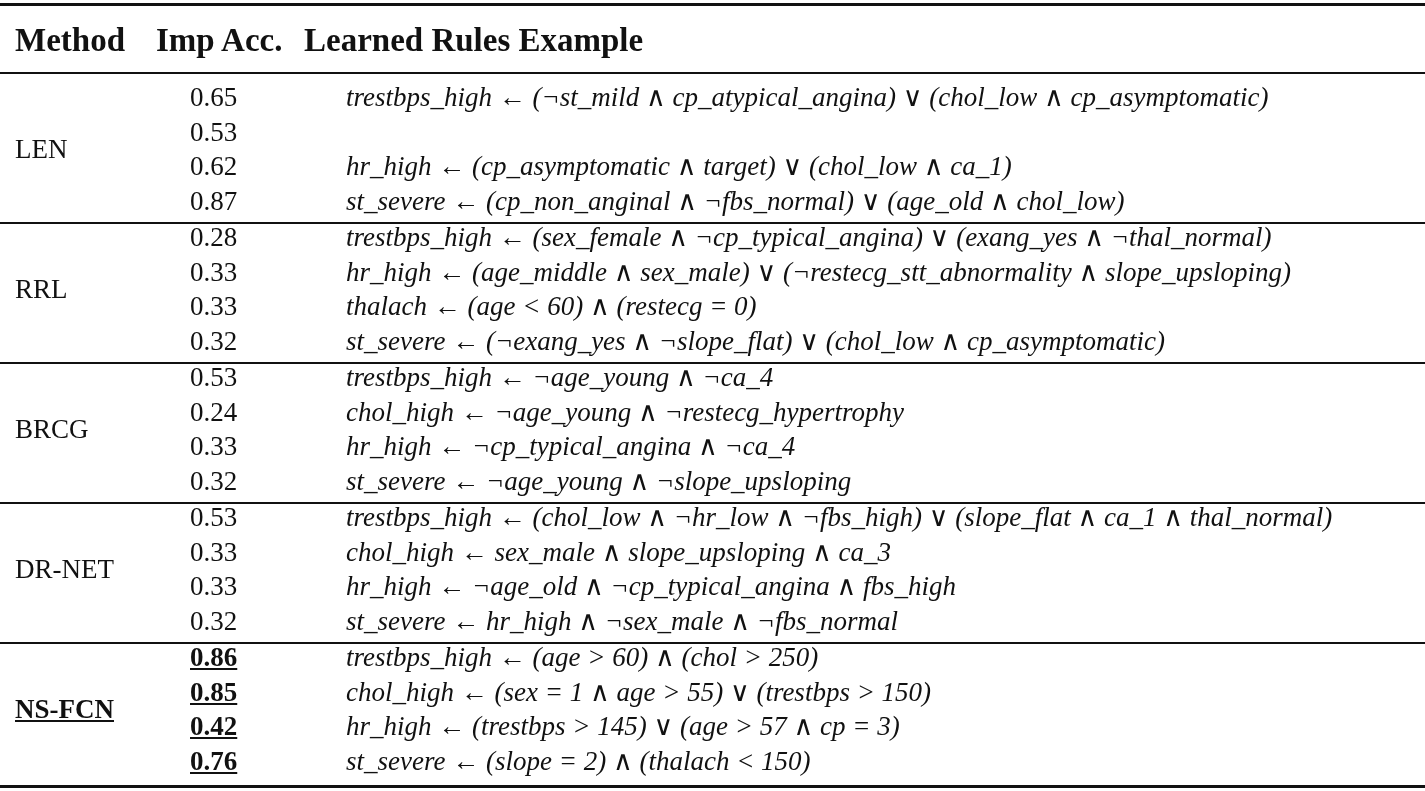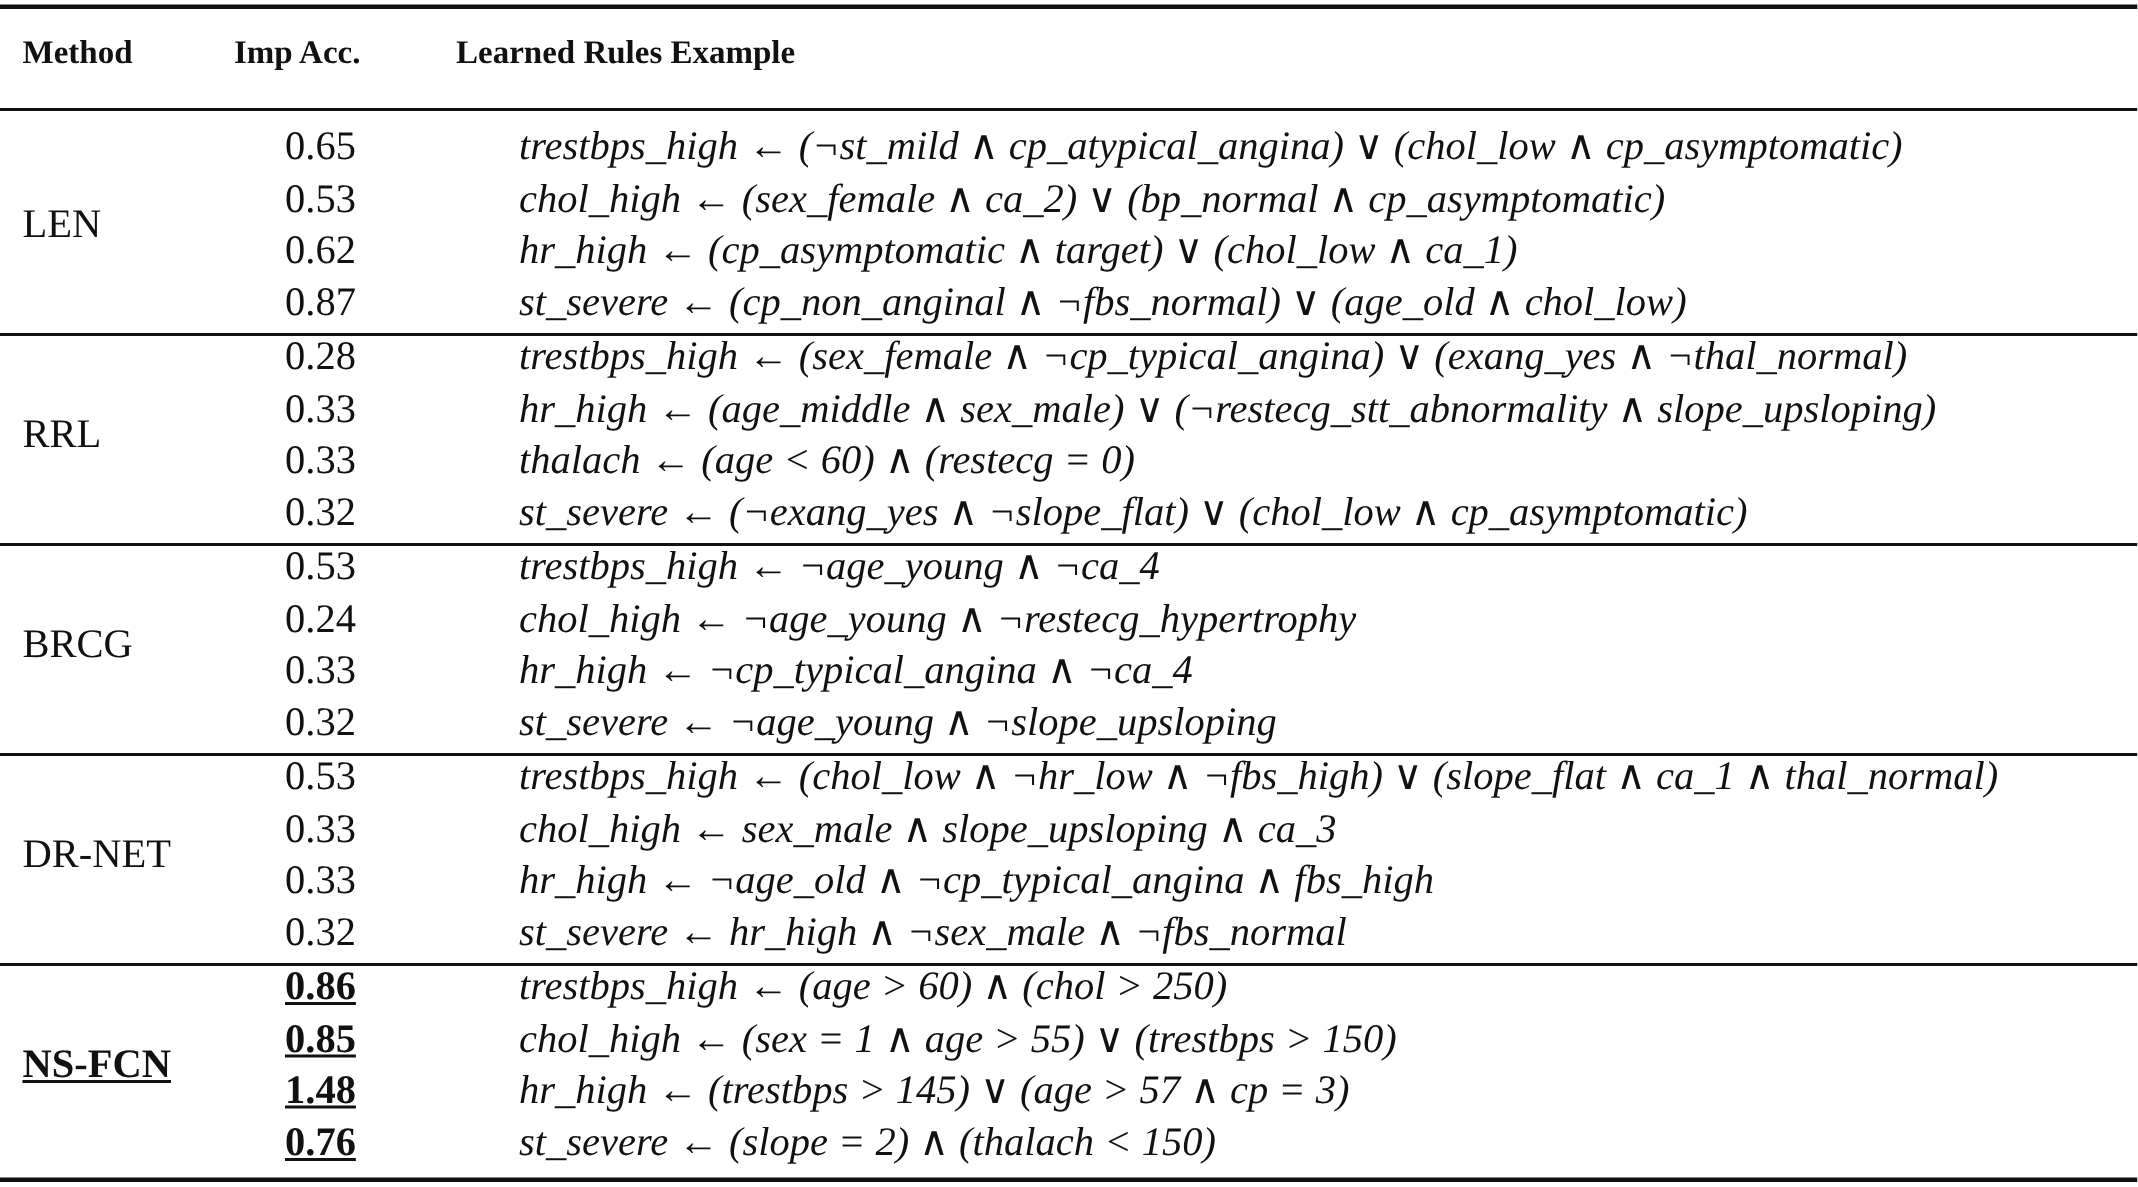--- a/index.html
+++ b/index.html
@@ -2,21 +2,21 @@
 <html><head>
 <meta charset="utf-8">
 <style>
   html, body { margin: 0; padding: 0; background: #ffffff; }
   body { width: 1425px; height: 791px; position: relative; overflow: hidden;
          font-family: "Liberation Serif", "DejaVu Serif", serif; color: #111; }
   .table { position: absolute; left: 0; top: 0; width: 1425px; }
   .rule-top { position: absolute; left: 0; top: 3px; width: 1425px; height: 3px; background: #111; }
   .rule-mid { position: absolute; left: 0; width: 1425px; height: 1.5px; background: #111; }
   .rule-bottom { position: absolute; left: 0; top: 785px; width: 1425px; height: 3px; background: #111; }
-  .header { position: absolute; top: 22px; height: 40px; font-weight: bold; font-size: 22px; }
+  .header { position: absolute; top: 22px; height: 40px; font-weight: bold; font-size: 33px; }
   .cell { position: absolute; white-space: nowrap; font-size: 27px; line-height: 34.7px; }
   .method { left: 15px; }
   .acc { left: 190px; }
   .rule { left: 304px; font-style: normal; }
   .bold { font-weight: bold; text-decoration: underline; }
   .group { position: absolute; left: 0; width: 1425px; }
   .row { position: absolute; left: 0; width: 1425px; height: 34.7px; padding-left: 25px; }
   .it { font-style: italic; margin-left: 42px; }
 </style>
 </head>
@@ -32,21 +32,20 @@
   <div class="rule-mid" style="top:72px"></div>
 
   <div class="group" style="top:80px">
     <div class="cell method" style="top:52px">LEN</div>
     <div class="row" style="top:0px">
       <div class="cell acc">0.65</div>
       <div class="cell rule it">trestbps_high ← (¬st_mild ∧ cp_atypical_angina) ∨ (chol_low ∧ cp_asymptomatic)</div>
     </div>
     <div class="row" style="top:34.7px">
       <div class="cell acc">0.53</div>
-      <div class="cell rule it">chol_high ← (sex_female ∧ ca_2) ∨ (bp_normal ∧ cp_asymptomatic)</div>
     </div>
     <div class="row" style="top:69.4px">
       <div class="cell acc">0.62</div>
       <div class="cell rule it">hr_high ← (cp_asymptomatic ∧ target) ∨ (chol_low ∧ ca_1)</div>
     </div>
     <div class="row" style="top:104.1px">
       <div class="cell acc">0.87</div>
       <div class="cell rule it">st_severe ← (cp_non_anginal ∧ ¬fbs_normal) ∨ (age_old ∧ chol_low)</div>
     </div>
   </div>
@@ -123,21 +122,21 @@
     <div class="cell method bold" style="top:52px">NS-FCN</div>
     <div class="row" style="top:0px">
       <div class="cell acc bold">0.86</div>
       <div class="cell rule it">trestbps_high ← (age &gt; 60) ∧ (chol &gt; 250)</div>
     </div>
     <div class="row" style="top:34.7px">
       <div class="cell acc bold">0.85</div>
       <div class="cell rule it">chol_high ← (sex = 1 ∧ age &gt; 55) ∨ (trestbps &gt; 150)</div>
     </div>
     <div class="row" style="top:69.4px">
-      <div class="cell acc bold">1.48</div>
+      <div class="cell acc bold">0.42</div>
       <div class="cell rule it">hr_high ← (trestbps &gt; 145) ∨ (age &gt; 57 ∧ cp = 3)</div>
     </div>
     <div class="row" style="top:104.1px">
       <div class="cell acc bold">0.76</div>
       <div class="cell rule it">st_severe ← (slope = 2) ∧ (thalach &lt; 150)</div>
     </div>
   </div>
 
   <div class="rule-bottom"></div>
 </div>

